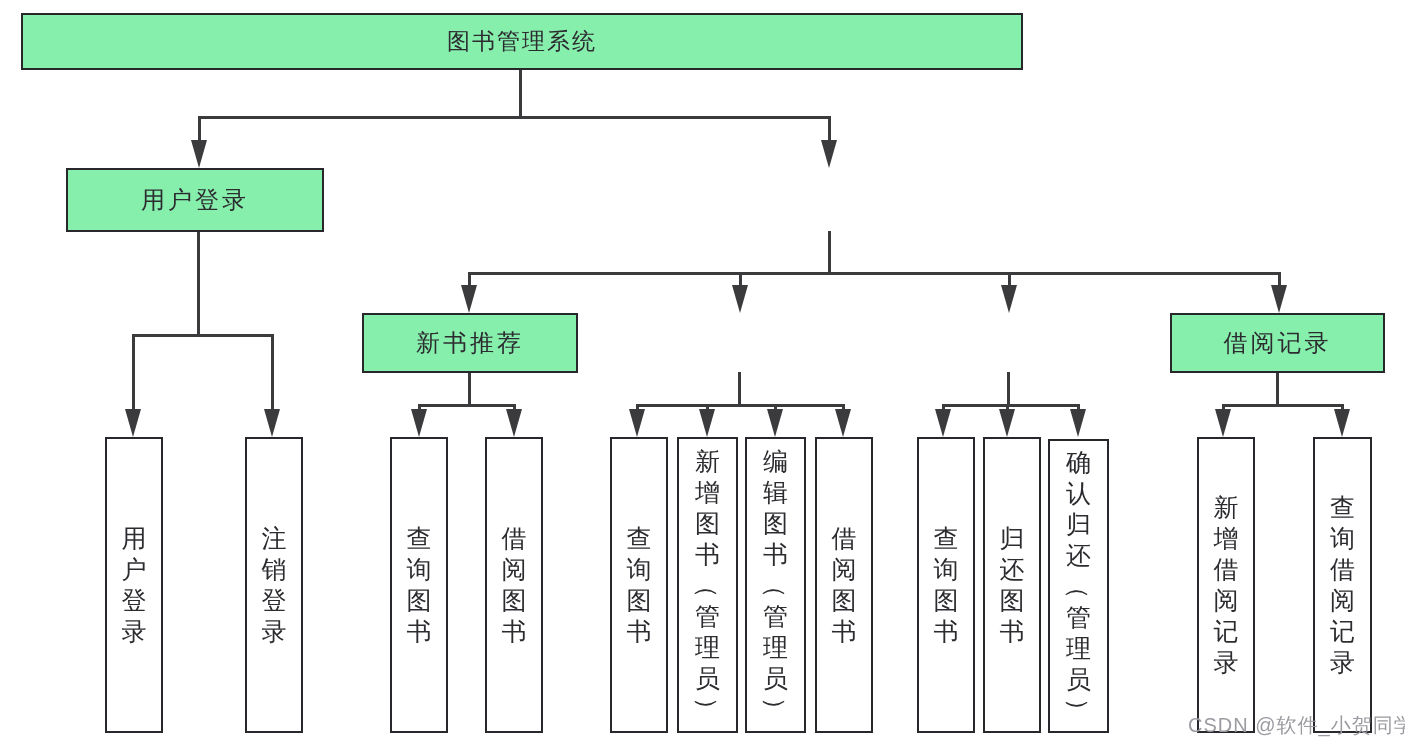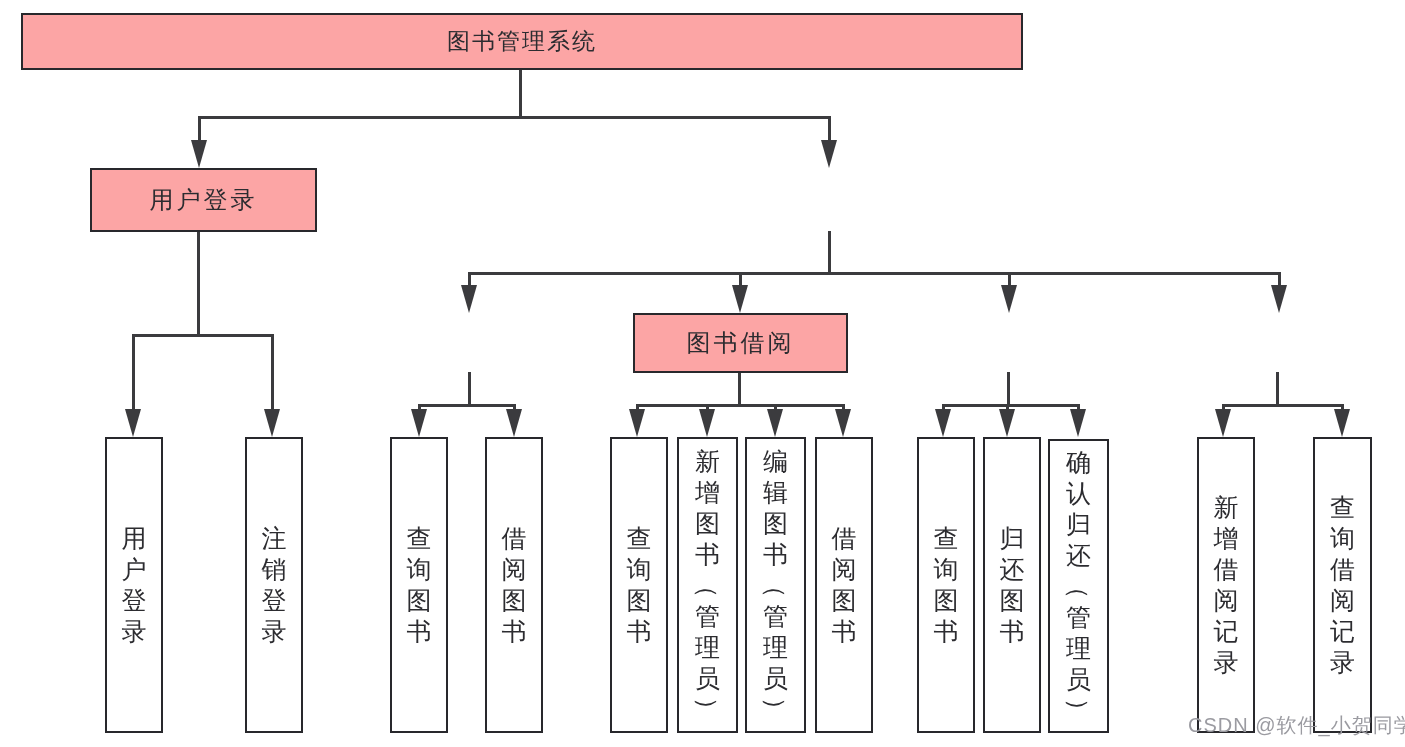--- a/index.html
+++ b/index.html
@@ -2,21 +2,21 @@
 <html><head>
 <meta charset="utf-8">
 <style>
   html,body{margin:0;padding:0;background:#fff;}
   .canvas{
     position:relative;width:1405px;height:747px;background:#ffffff;overflow:hidden;
     font-family:"Liberation Sans","DejaVu Sans",sans-serif;color:#2c2c30;
   }
   
   .hbox{
-    position:absolute;box-sizing:border-box;background:#fca5a5;
+    position:absolute;box-sizing:border-box;background:#86efac;
     border:2.5px solid #28282c;display:flex;align-items:center;justify-content:center;
     font-size:24px;letter-spacing:3px;white-space:nowrap;
   }
   .hbox.root{font-size:23px;letter-spacing:2px;}
   
   .vbox{
     position:absolute;box-sizing:border-box;background:#fff;
     border:2.5px solid #28282c;display:flex;flex-direction:column;
     align-items:center;justify-content:center;font-size:25px;
   }
@@ -97,23 +97,24 @@
   <i class="arrow" style="left:1070px;top:409px"></i>
 
   <i class="hl" style="left:1222px;top:404px;width:121px"></i>
   <i class="vl" style="left:1222px;top:404px;height:8px"></i>
   <i class="vl" style="left:1341px;top:404px;height:8px"></i>
   <i class="arrow" style="left:1215px;top:409px"></i>
   <i class="arrow" style="left:1334px;top:409px"></i>
 
   <div class="hbox root" style="left:21px;top:13px;width:1002px;height:57px">图书管理系统</div>
 
-  <div class="hbox" style="left:90px;top:168px;width:227px;height:64px">用户登录</div>
-
-  <div class="hbox" style="left:633px;top:313px;width:215px;height:60px">图书借阅</div>
+  <div class="hbox" style="left:66px;top:168px;width:258px;height:64px">用户登录</div>
+
+  <div class="hbox" style="left:362px;top:313px;width:216px;height:60px">新书推荐</div>
+  <div class="hbox" style="left:1170px;top:313px;width:215px;height:60px">借阅记录</div>
 
   <div class="vbox" style="left:105px;top:437px;width:58px;height:296px">
       <span>用</span>
       <span>户</span>
       <span>登</span>
       <span>录</span>
     </div>
   <div class="vbox" style="left:245px;top:437px;width:58px;height:296px">
       <span>注</span>
       <span>销</span>

